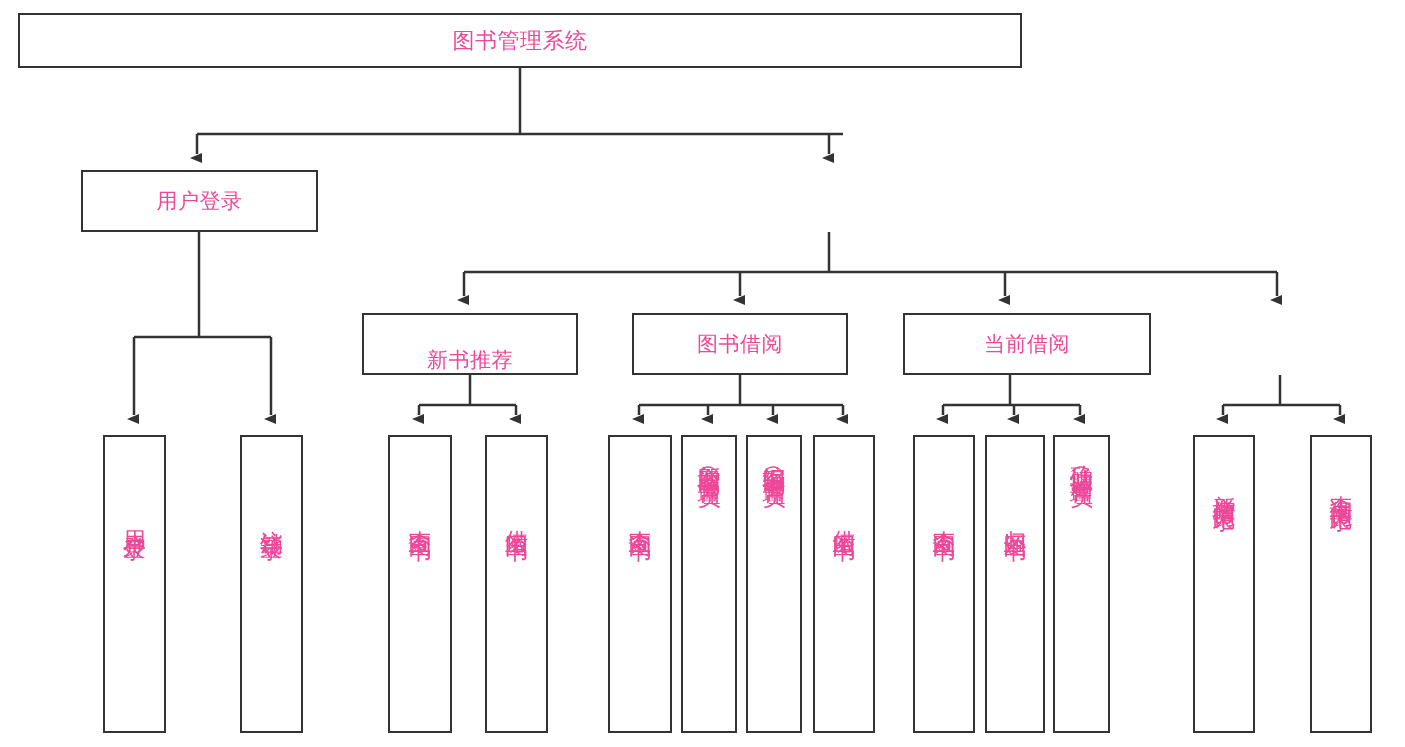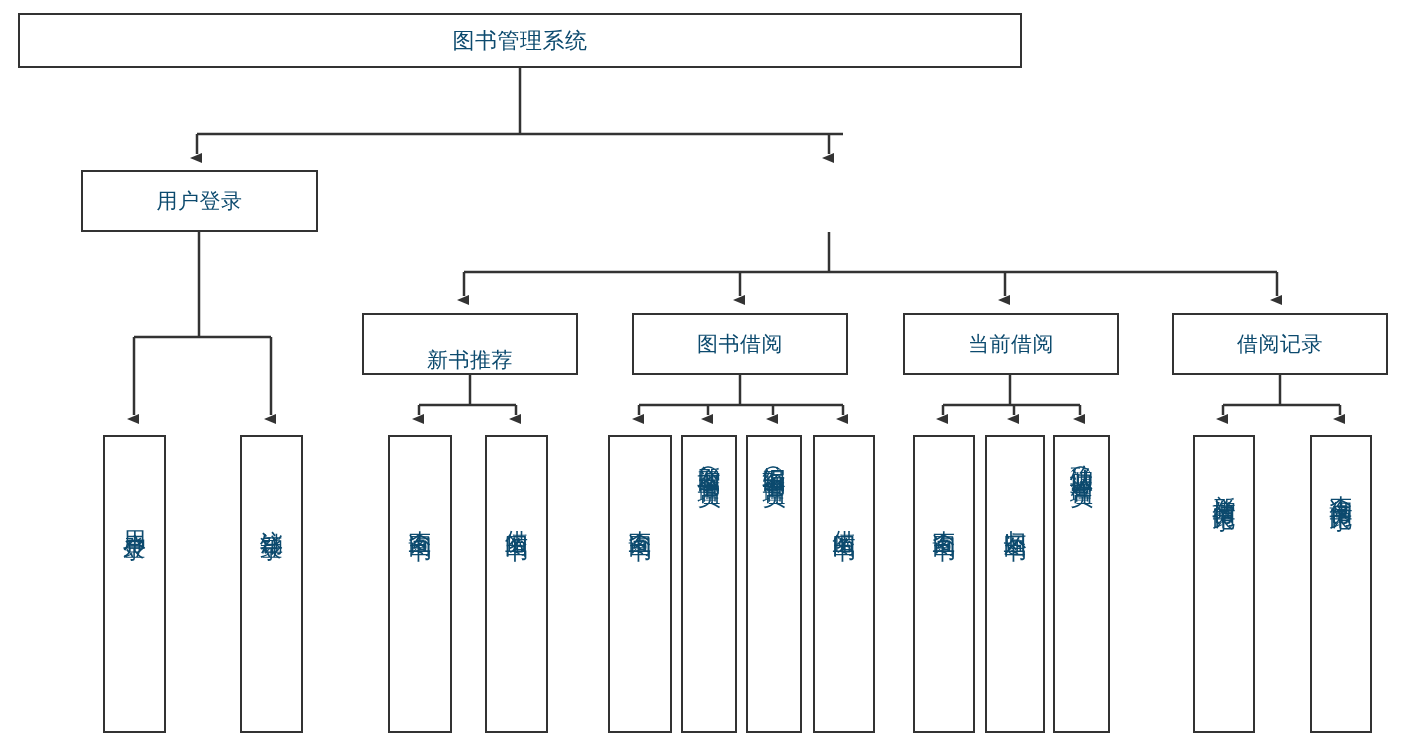--- a/index.html
+++ b/index.html
@@ -26,21 +26,21 @@
     height: 747px;
   }
   .node {
     position: absolute;
     box-sizing: border-box;
     border: 2px solid #333333;
     background: #ffffff;
     display: flex;
     align-items: center;
     justify-content: center;
-    color: #0c4a6e;
+    color: #ec4899;
     z-index: 2;
   }
   .node .label {
     display: block;
     text-align: center;
     line-height: 1.18;
     letter-spacing: 0.5px;
   }
   
   .node.horiz .label {
@@ -133,25 +133,22 @@
   <div class="node horiz" style="left:81px; top:170px; width:237px; height:62px;">
     <span class="label">用户登录</span>
   </div>
 
   <div class="node horiz" style="left:362px; top:313px; width:216px; height:62px;align-items:flex-end;">
     <span class="label">新书推荐</span>
   </div>
   <div class="node horiz" style="left:632px; top:313px; width:216px; height:62px;">
     <span class="label">图书借阅</span>
   </div>
-  <div class="node horiz" style="left:903px; top:313px; width:216px; height:62px;">
+  <div class="node horiz" style="left:903px; top:313px; width:248px; height:62px;">
     <span class="label">当前借阅</span>
-  </div>
-  <div class="node horiz" style="left:1172px; top:313px; width:216px; height:62px;">
-    <span class="label">借阅记录</span>
   </div>
 
   <div class="node vert" style="left:103px; top:435px; width:63px; height:298px; padding-top:75px;">
     <span class="label">用户登录</span>
   </div>
   <div class="node vert" style="left:240px; top:435px; width:63px; height:298px; padding-top:75px;">
     <span class="label">注销登录</span>
   </div>
 
   <div class="node vert" style="left:388px; top:435px; width:64px; height:298px; padding-top:75px;">

